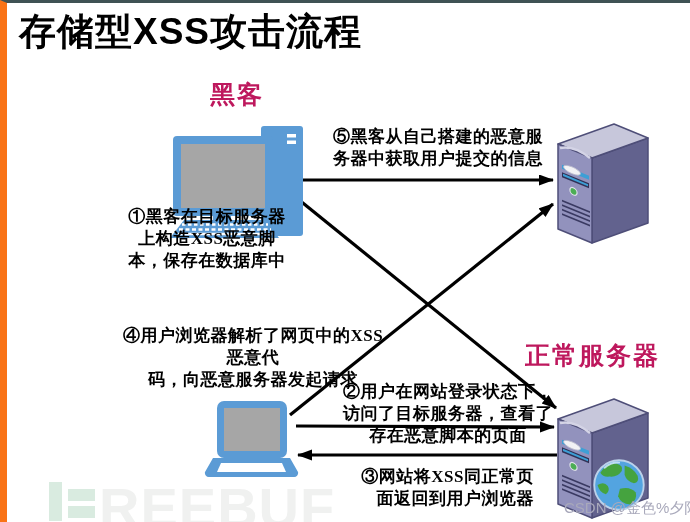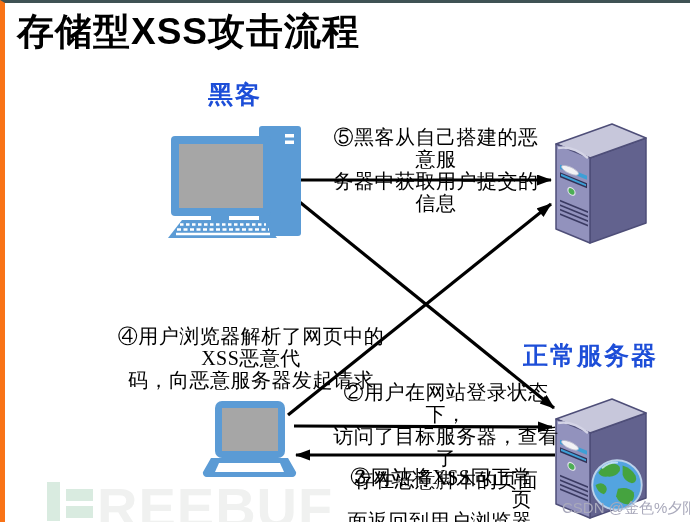--- a/index.html
+++ b/index.html
@@ -1,37 +1,38 @@
 <!DOCTYPE html>
 <html><head>
 <meta charset="utf-8">
 <style>
   html,body{margin:0;padding:0;background:#fff;}
   #canvas{
     position:relative;width:690px;height:522px;background:#ffffff;
     overflow:hidden;font-family:"Liberation Sans",sans-serif;
-    border-left:5px solid #f97316;border-top:3px solid #3f5254;
+    border-left:7px solid #f97316;border-top:3px solid #3f5254;
     box-sizing:border-box;
   }
   .title{
     position:absolute;left:12px;top:4px;font-size:37px;font-weight:bold;
     color:#000;letter-spacing:1px;font-family:"Liberation Sans",sans-serif;
   }
   .node-label{
-    position:absolute;font-weight:bold;color:#1d4ed8;letter-spacing:2px;
+    position:absolute;font-weight:bold;color:#be185d;letter-spacing:2px;
     font-family:"Liberation Serif","DejaVu Serif",serif;font-size:25px;
   }
   .lbl-hacker{left:203px;top:75px;}
   .lbl-malicious{left:528px;top:72px;}
   .lbl-normal{left:510px;top:336px;margin-left:8px;}
   .lbl-user{left:212px;top:482px;}
   .step{
-    position:absolute;color:#000;font-size:20px;line-height:22px;
+    position:absolute;color:#000;font-size:17px;line-height:22px;
     text-align:center;white-space:pre-line;letter-spacing:0.5px;
     font-family:"Liberation Serif","DejaVu Serif",serif;
+    font-weight:bold;
   }
   .step1{left:95px;top:203px;width:210px;}
   .step2{left:320px;top:366px;width:242px;margin-top:12px;}
   .step3{left:325px;top:463px;width:202px;text-align:right;}
   .step4{left:110px;top:322px;width:272px;}
   .step5{left:326px;top:123px;width:210px;}
   .icon{position:absolute;}
   .ic-hacker{left:158px;top:113px;width:140px;height:125px;}
   .ic-malicious{left:545px;top:108px;width:100px;height:135px;}
   .ic-normal{left:545px;top:383px;width:100px;height:135px;}
@@ -135,20 +136,23 @@
 
   <svg class="icon ic-globe" viewBox="0 0 60 60">
     <circle cx="30" cy="30" r="26.5" fill="#53a4e0" stroke="#bcd2ea" stroke-width="2"></circle>
     <path d="M10,17 Q16,7 27,7 Q35,9 33,15 Q28,22 20,21 Q13,22 10,17 Z" fill="#45a33f"></path>
     <path d="M36,9 Q46,12 50,20 Q52,27 46,28 Q38,26 36,19 Z" fill="#45a33f"></path>
     <path d="M7,30 Q14,26 18,31 Q21,36 16,40 Q9,38 7,30 Z" fill="#45a33f"></path>
     <path d="M31,34 Q42,31 48,38 Q50,46 42,51 Q32,50 29,42 Z" fill="#45a33f"></path>
     <path d="M14,12 Q22,5 31,6" stroke="#d9ecf9" stroke-width="2" fill="none" opacity="0.8"></path>
   </svg>
 
+  <div class="step step1">①黑客在目标服务器
+上构造XSS恶意脚
+本，保存在数据库中</div>
   <div class="step step2">②用户在网站登录状态下，
 访问了目标服务器，查看了
 存在恶意脚本的页面</div>
   <div class="step step3">③网站将XSS同正常页
 面返回到用户浏览器</div>
   <div class="step step4">④用户浏览器解析了网页中的XSS恶意代
 码，向恶意服务器发起请求</div>
   <div class="step step5">⑤黑客从自己搭建的恶意服
 务器中获取用户提交的信息</div>
 

